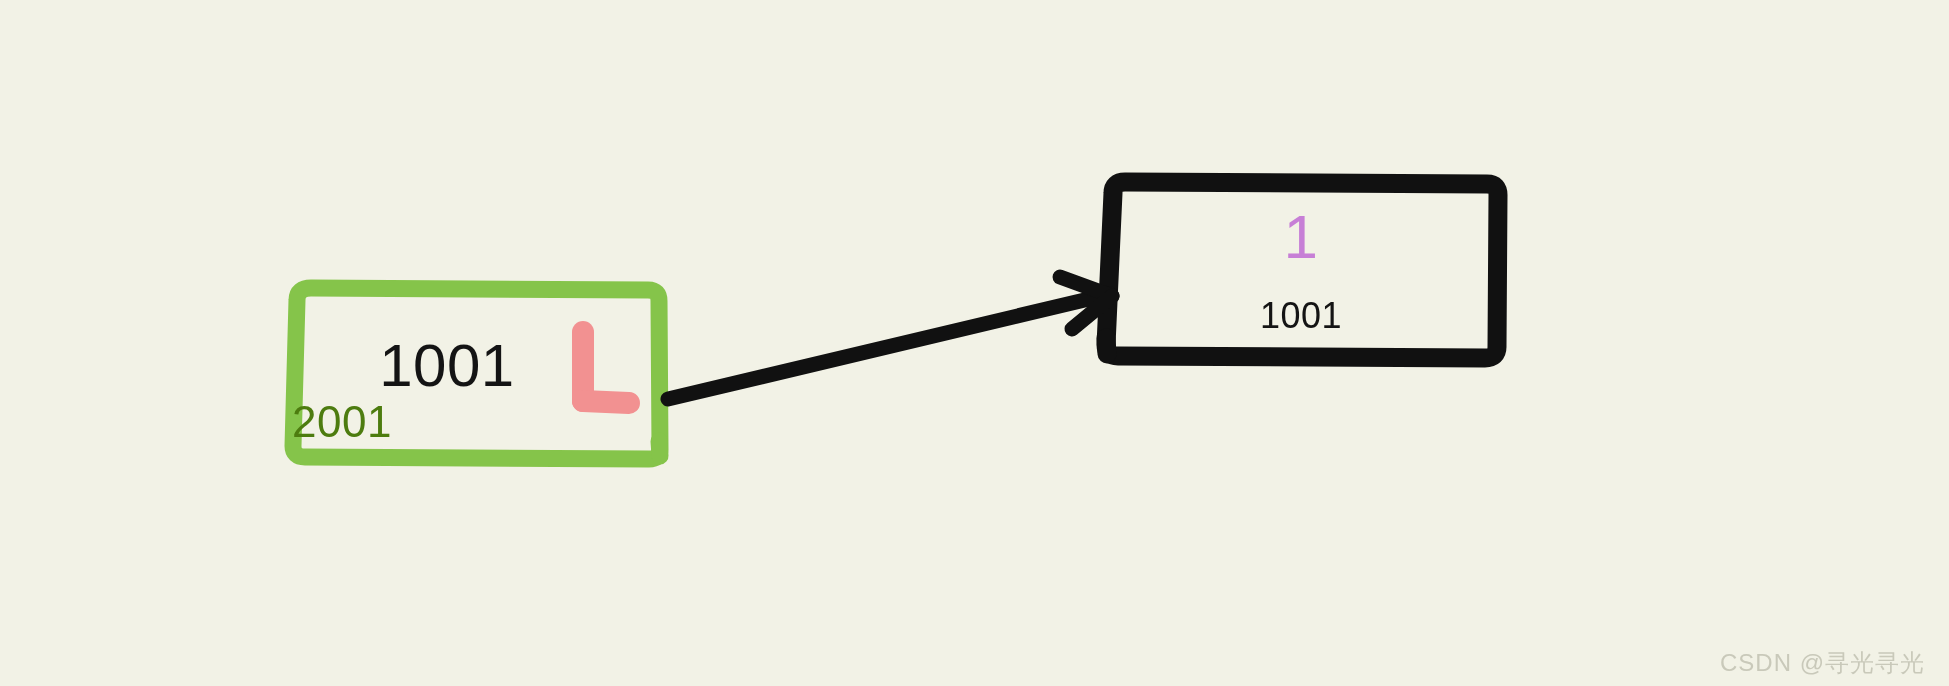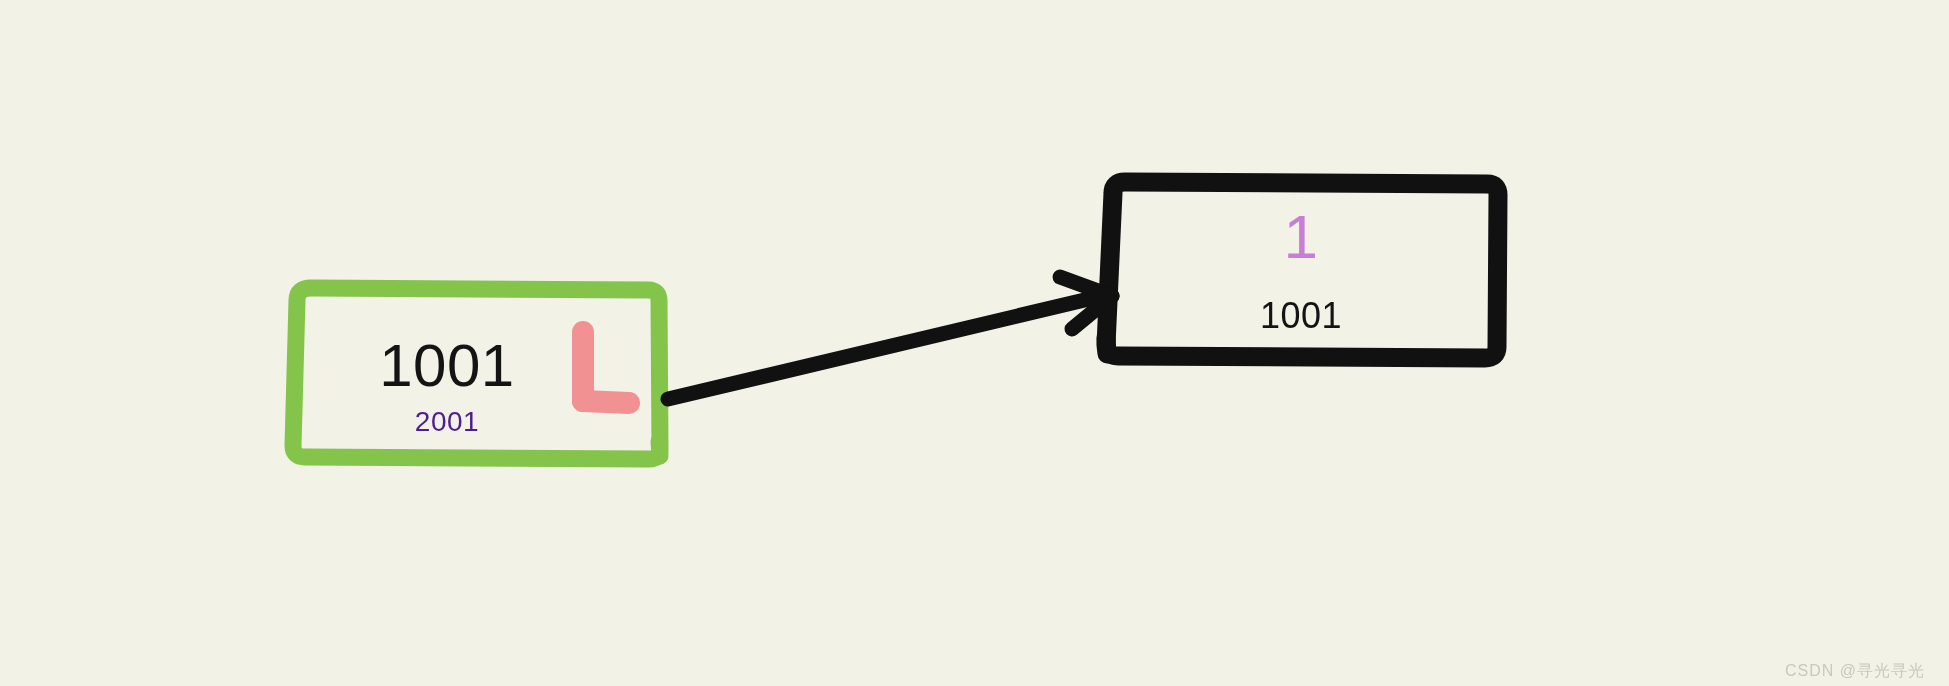--- a/index.html
+++ b/index.html
@@ -38,24 +38,24 @@
     text-align: center;
     font-size: 60px;
     line-height: 66px;
     color: #141414;
     letter-spacing: 0.5px;
   }
   #src-secondary {
     left: 292px;
     top: 400px;
     width: 310px;
-    text-align: center;
-    font-size: 28px;
+    text-align: left;
+    font-size: 44px;
     line-height: 44px;
-    color: #4c1d95;
+    color: #4d7c0f;
     letter-spacing: 0.5px;
   }
   
   #dst-primary {
     left: 1105px;
     top: 203px;
     width: 392px;
     text-align: center;
     font-size: 62px;
     line-height: 68px;
@@ -69,22 +69,22 @@
     text-align: center;
     font-size: 36px;
     line-height: 42px;
     color: #141414;
     letter-spacing: 0.5px;
   }
   
   #watermark {
     position: absolute;
     right: 24px;
-    bottom: 0;
-    font-size: 16px;
+    bottom: 8px;
+    font-size: 24px;
     line-height: 30px;
     color: #c9c9ba;
     letter-spacing: 1px;
     user-select: none;
   }
 </style>
 </head>
 <body>
 
 <div id="canvas">

